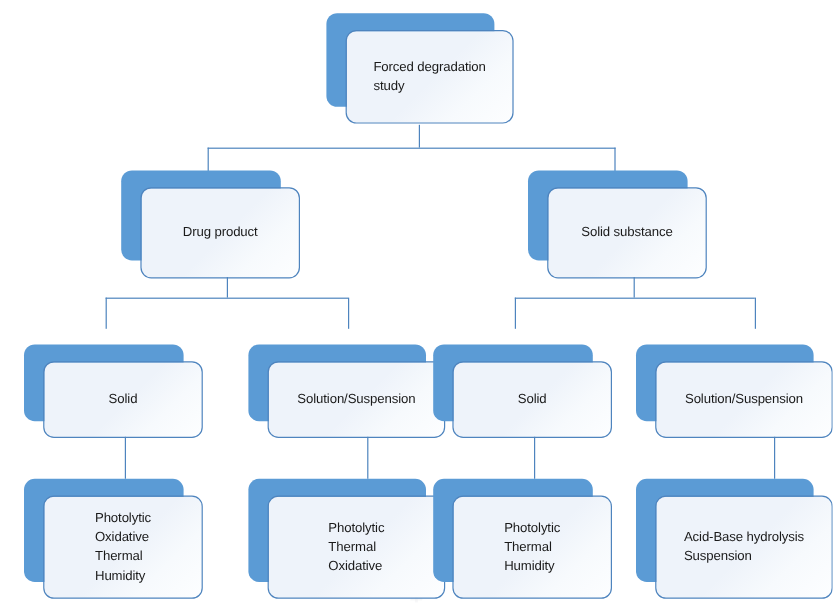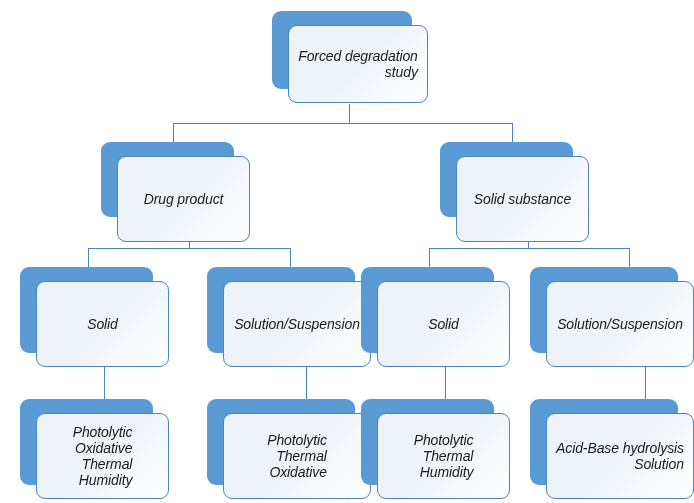--- a/index.html
+++ b/index.html
@@ -49,43 +49,42 @@
     width: 133px;
     height: 75px;
     background: #5B9BD5;
     border-radius: 9px;
   }
   .node .card {
     position: absolute;
     left: 16px;
     top: 14px;
     width: 133px;
-    height: 86px;
+    height: 76px;
     box-sizing: border-box;
     border: 1px solid #4E84BE;
     border-radius: 9px;
     background: linear-gradient(135deg, #eef3fa 0%, #eef3fa 52%, #f7fafd 74%, #fdfeff 100%);
     display: flex;
     align-items: center;
     justify-content: center;
   }
   .node .label {
     color: #1a1a1a;
-    font-size: 14px;
+    font-size: 11px;
     line-height: 16px;
-    text-align: right;
+    text-align: left;
     white-space: pre-line;
     letter-spacing: -0.1px;
     padding: 0 3px;
-    font-style: italic;
   }
   .node.wide .shadow,
   .node.wide .card { width: 148px; }
   .node.tall .shadow,
-  .node.tall .card { height: 86px; }
+  .node.tall .card { height: 64px; margin-top: 20px; }
 
   
   .node.root .shadow,
   .node.root .card { width: 140px; height: 78px; }
   .node.lvl4 .shadow,
   .node.lvl4 .card { height: 86px; }
 </style>
 </head>
 <body>
 
@@ -198,17 +197,17 @@
       <span class="label">Photolytic
 Thermal
 Humidity</span>
     </div>
   </div>
 
   <div class="node lvl4 wide" style="left:530px; top:399px;">
     <div class="shadow"></div>
     <div class="card">
       <span class="label">Acid-Base hydrolysis
-Solution</span>
+Suspension</span>
     </div>
   </div>
 
 </div>
 
 </body></html>

